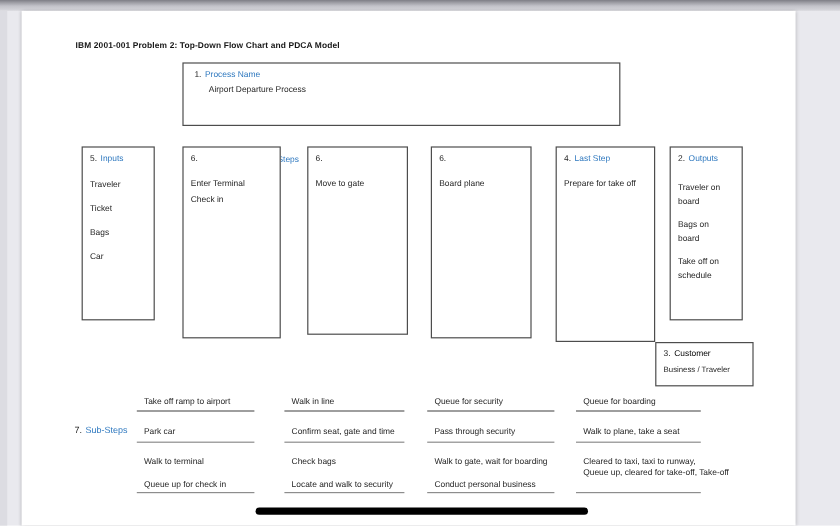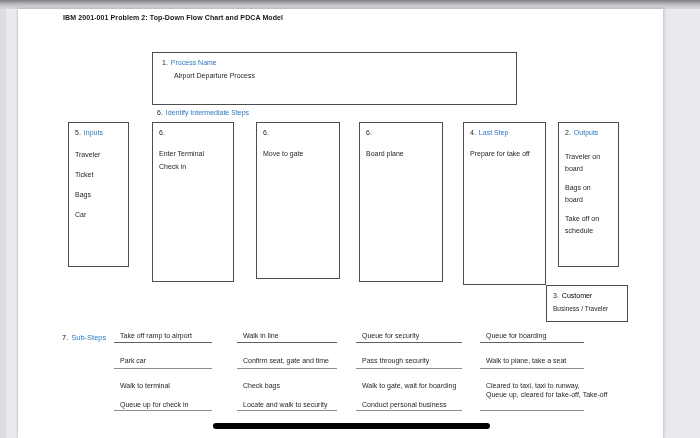--- a/index.html
+++ b/index.html
@@ -3,21 +3,21 @@
 <meta charset="utf-8">
 <style>
   html,body{margin:0;padding:0;}
   body{width:700px;height:438px;background:#e9e9ee;font-family:"Liberation Sans","DejaVu Sans",sans-serif;overflow:hidden;}
   #canvas{position:relative;width:700px;height:438px;}
   .chrome-top{position:absolute;left:0;top:0;width:700px;height:9px;
     background:linear-gradient(180deg,#7e7e86 0px,#9b9ba2 2px,#c2c2c9 5px,#d8d8dd 9px);}
   .chrome-left{position:absolute;left:0;top:9px;width:6px;height:429px;background:#dcdce2;}
   .doc-page{position:absolute;left:18px;top:9px;width:645px;height:429px;background:#ffffff;
     box-shadow:1px 0 3px rgba(0,0,0,.18), -1px 0 2px rgba(0,0,0,.10);}
-  .abs{position:absolute;}
+  .abs{position:absolute;margin-top:21px;}
   .title{left:63px;top:14px;font-size:7px;font-weight:600;color:#161616;letter-spacing:.1px;}
   .blue{color:#2e78bf;}
   .box{position:absolute;border:1px solid #4d4d4d;background:#fff;box-sizing:border-box;}
   .box-head{font-size:7px;line-height:9px;padding:5px 0 0 6px;}
   .num{color:#1f1f1f;margin-right:3px;}
   
   .b-process{left:152px;top:52px;width:365px;height:53px;}
   .b-process .box-head{padding-left:9px;}
   .b-process .value{font-size:7px;line-height:9px;color:#1f1f1f;margin:4px 0 0 21px;}
   .lbl-intermediate{left:157px;top:108px;font-size:7px;line-height:9px;}

